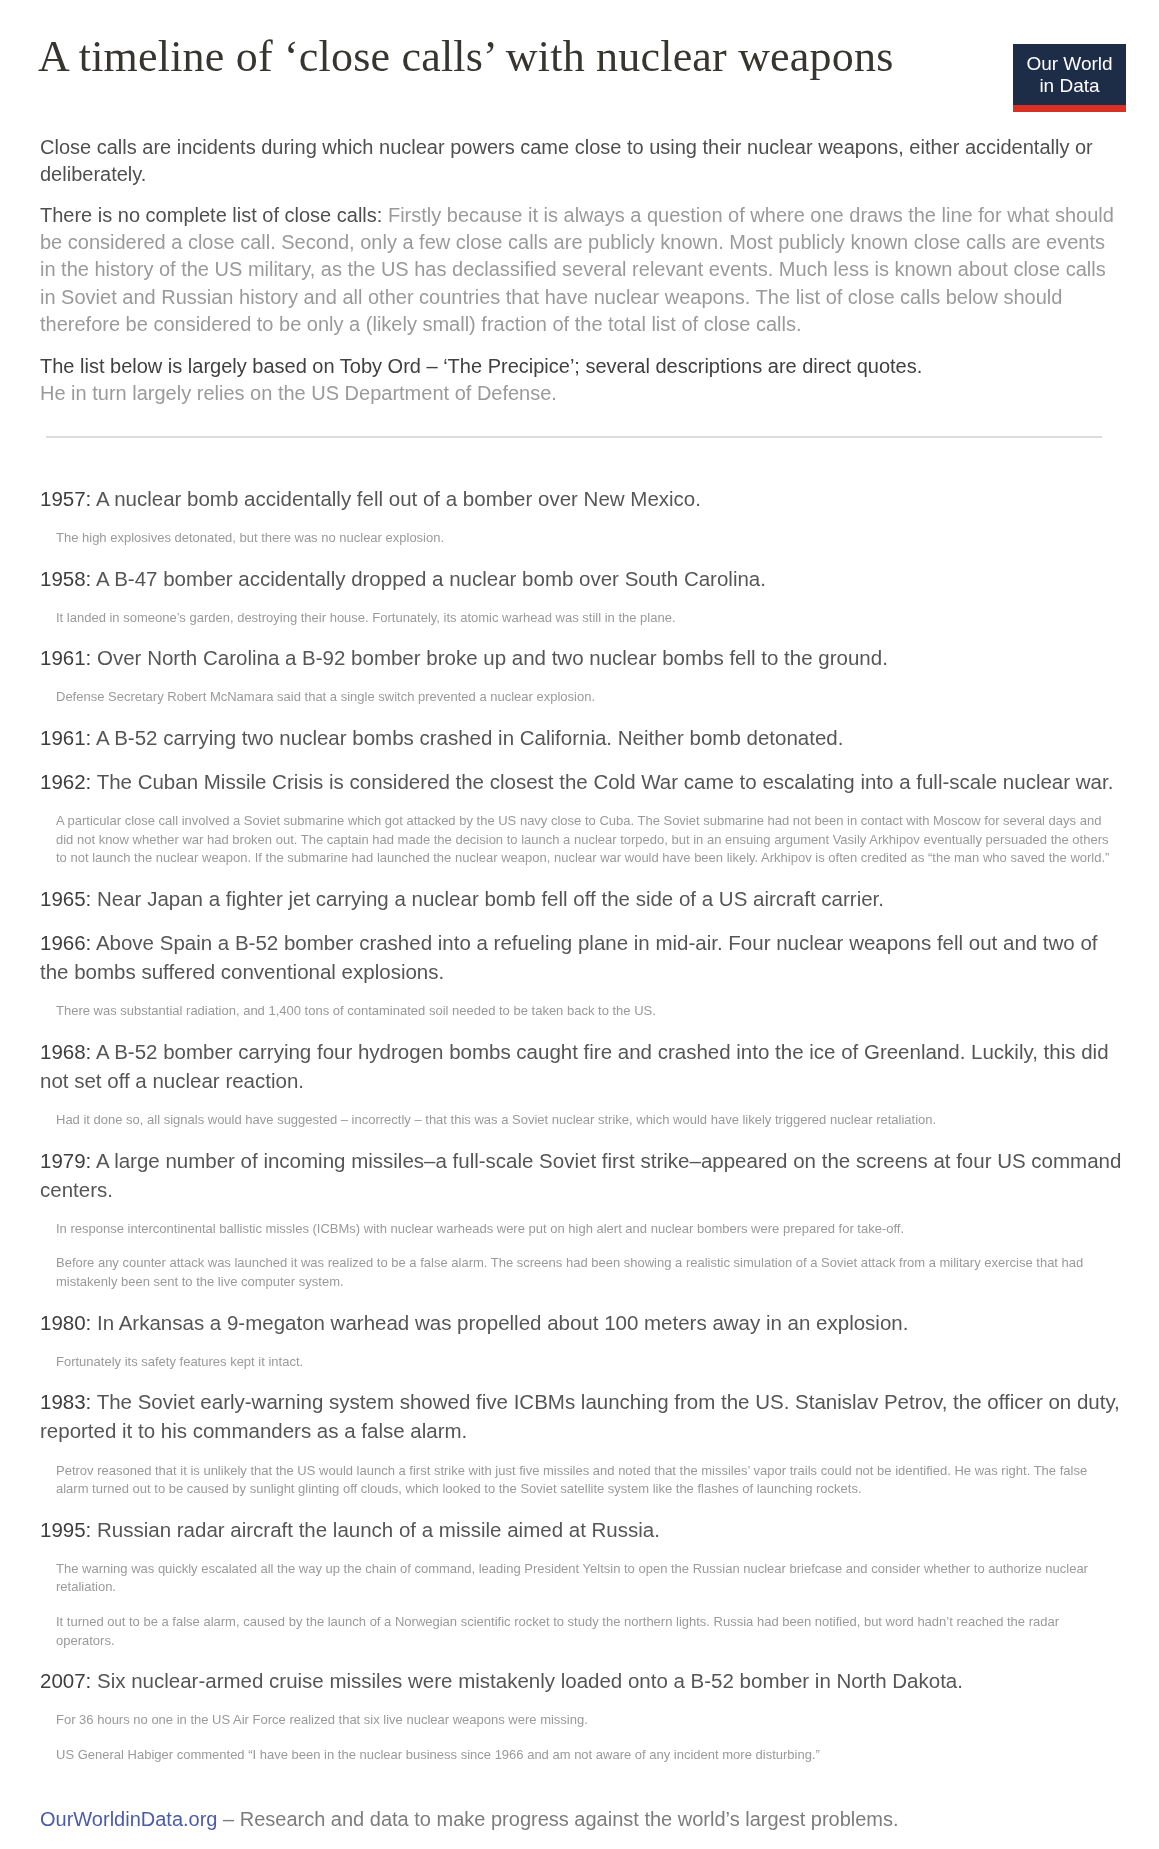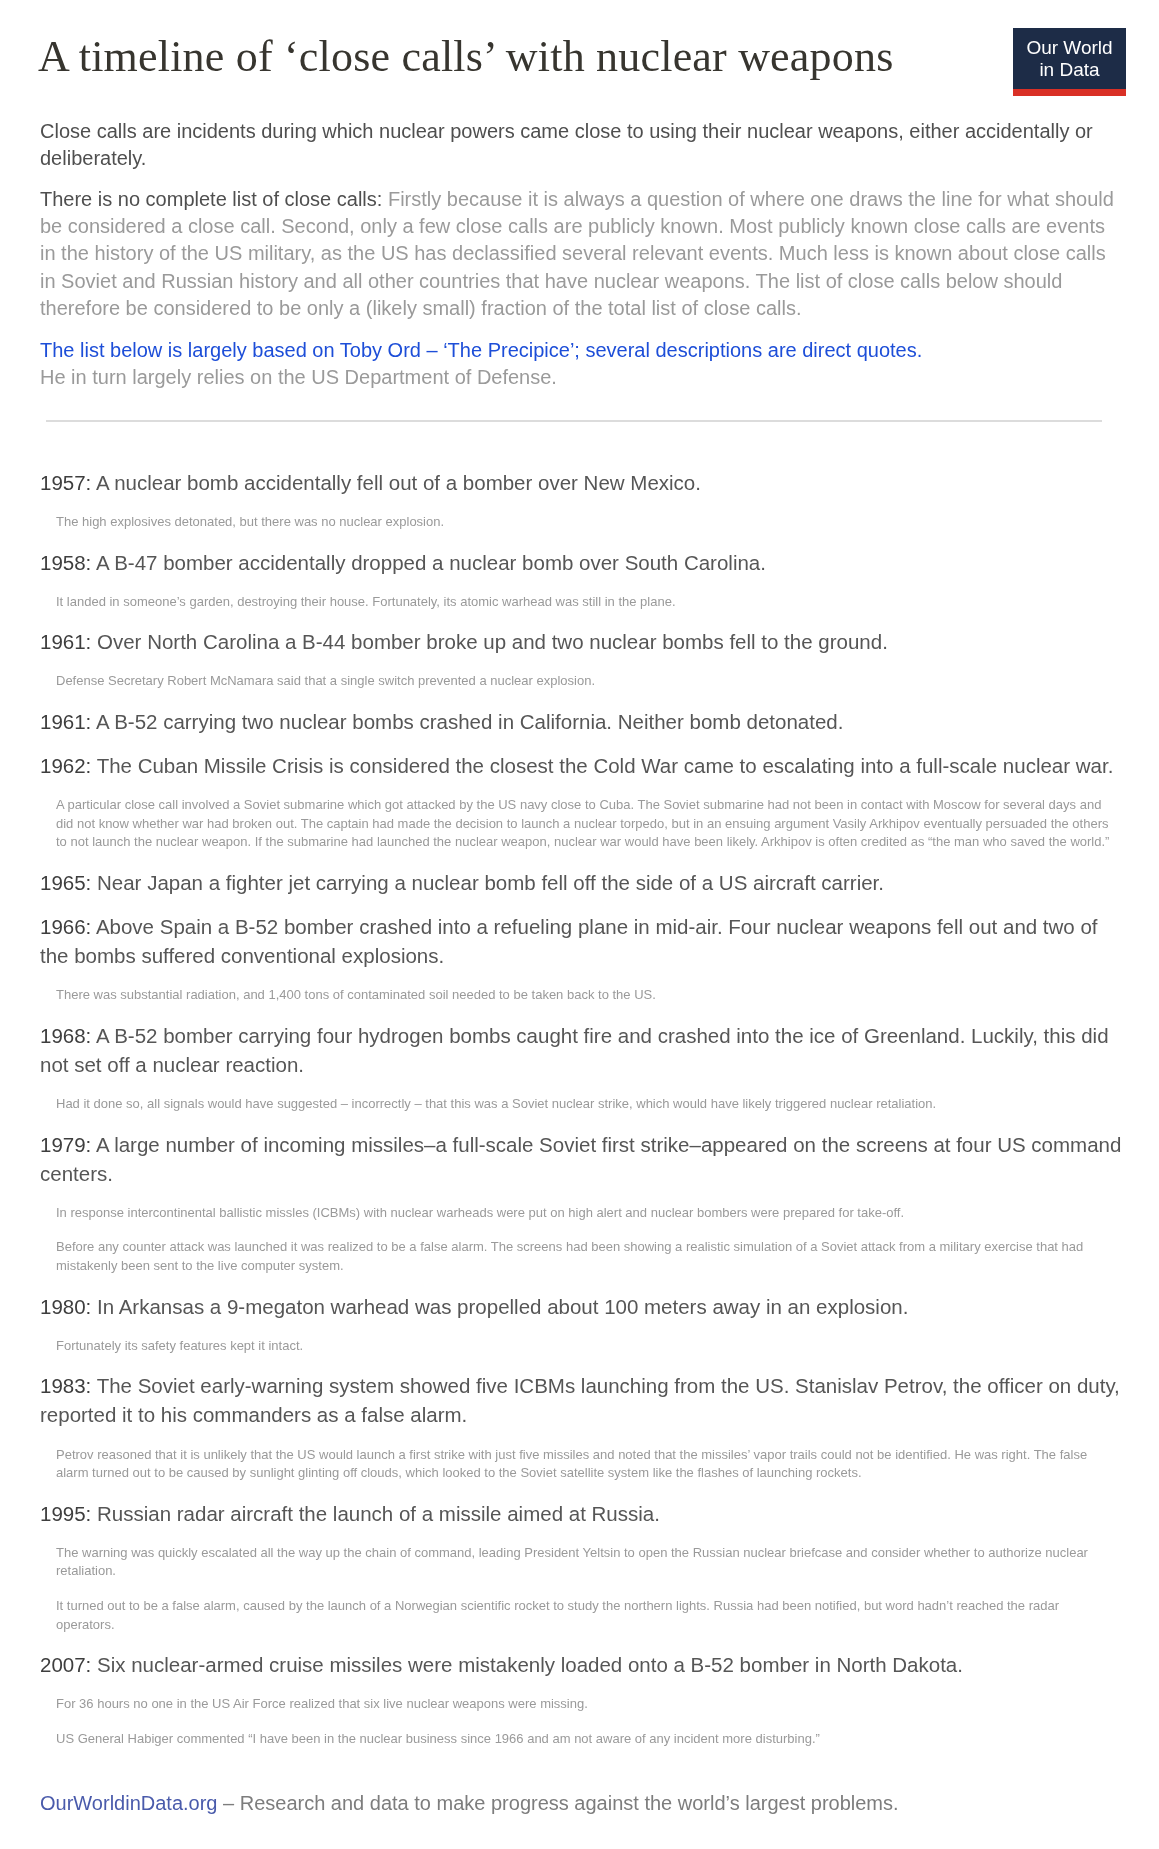--- a/index.html
+++ b/index.html
@@ -9,30 +9,30 @@
     padding:26px 33px 30px 40px; background:#fff;
   }
 
   
   .hdr { display:flex; justify-content:space-between; align-items:flex-start; margin-bottom:22px; }
   .title {
     font-family:"Liberation Serif", "DejaVu Serif", serif;
     font-weight:400; font-size:44px; line-height:1.15;
     color:#37352f; margin:6px 0 0 -2px; letter-spacing:0.2px;
   }
-  .logo { width:113px; flex-shrink:0; margin-top:2px; }
+  .logo { width:113px; flex-shrink:0; margin-top:18px; }
   .logo-box { background:#1d2c47; color:#ffffff; text-align:center; padding:9px 2px 8px; }
   .logo-box span { display:block; font-size:19px; line-height:1.17; font-weight:400; }
   .logo-bar { height:7px; background:#d93026; }
 
   
   .lead { font-size:20px; line-height:1.34; color:#4f4f4f; margin:0 0 14px; }
   .para { font-size:20px; line-height:1.36; margin:0 0 14px; color:#4f4f4f; }
   .gray { color:#9a9a9a;margin-top:20px; }
-  .basedon { font-size:20px; line-height:1.3; margin:15px 0 1px; color:#1d4ed8; }
+  .basedon { font-size:20px; line-height:1.3; margin:15px 0 1px; color:#404040; }
   .note { font-size:20px; line-height:1.3; margin:0; }
 
   .divider { border:none; border-top:2px solid #dcdcdc; margin:30px 24px 46px 6px; }
 
   
   .entry { margin:0 0 15px; }
   .headline { font-size:20.5px; font-weight:400; color:#565656; line-height:1.42; margin:0 0 2px; }
   .year { font-weight:400; color:#3e3e3e; }
   .desc { font-size:13px; line-height:1.43; color:#9a9a9a; margin:16px; }
 
@@ -72,21 +72,21 @@
     <h2 class="headline"><span class="year">1957:</span> <span>A nuclear bomb accidentally fell out of a bomber over New Mexico.</span></h2>
   <p class="desc">The high explosives detonated, but there was no nuclear explosion.</p>
       </div>
 
   <div class="entry">
     <h2 class="headline"><span class="year">1958:</span> <span>A B-47 bomber accidentally dropped a nuclear bomb over South Carolina.</span></h2>
   <p class="desc">It landed in someone’s garden, destroying their house. Fortunately, its atomic warhead was still in the plane.</p>
       </div>
 
   <div class="entry">
-    <h2 class="headline"><span class="year">1961:</span> <span>Over North Carolina a B-44 bomber broke up and two nuclear bombs fell to the ground.</span></h2>
+    <h2 class="headline"><span class="year">1961:</span> <span>Over North Carolina a B-92 bomber broke up and two nuclear bombs fell to the ground.</span></h2>
   <p class="desc">Defense Secretary Robert McNamara said that a single switch prevented a nuclear explosion.</p>
       </div>
 
   <div class="entry">
     <h2 class="headline"><span class="year">1961:</span> <span>A B-52 carrying two nuclear bombs crashed in California. Neither bomb detonated.</span></h2>
   </div>
 
   <div class="entry">
     <h2 class="headline"><span class="year">1962:</span> <span>The Cuban Missile Crisis is considered the closest the Cold War came to escalating into a full-scale nuclear war.</span></h2>
   <p class="desc">A particular close call involved a Soviet submarine which got attacked by the US navy close to Cuba. The Soviet submarine had not been in contact with Moscow for several days and did not know whether war had broken out. The captain had made the decision to launch a nuclear torpedo, but in an ensuing argument Vasily Arkhipov eventually persuaded the others to not launch the nuclear weapon. If the submarine had launched the nuclear weapon, nuclear war would have been likely. Arkhipov is often credited as “the man who saved the world.”</p>

